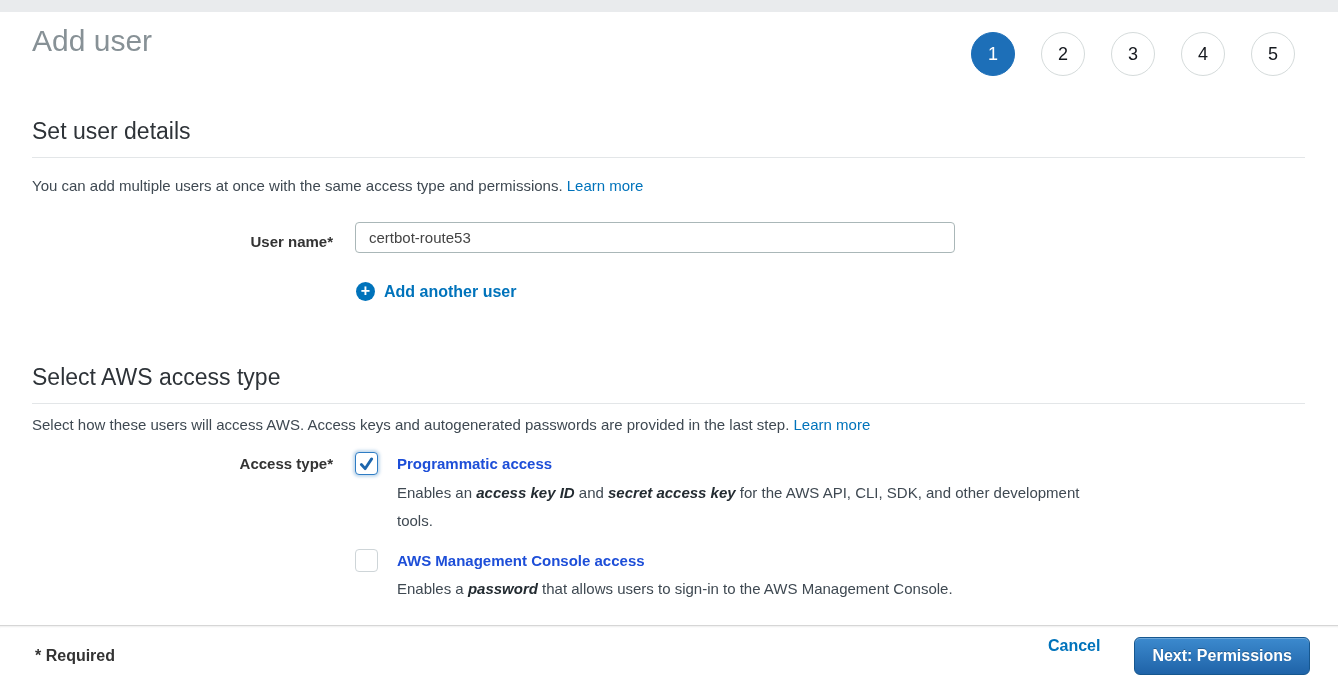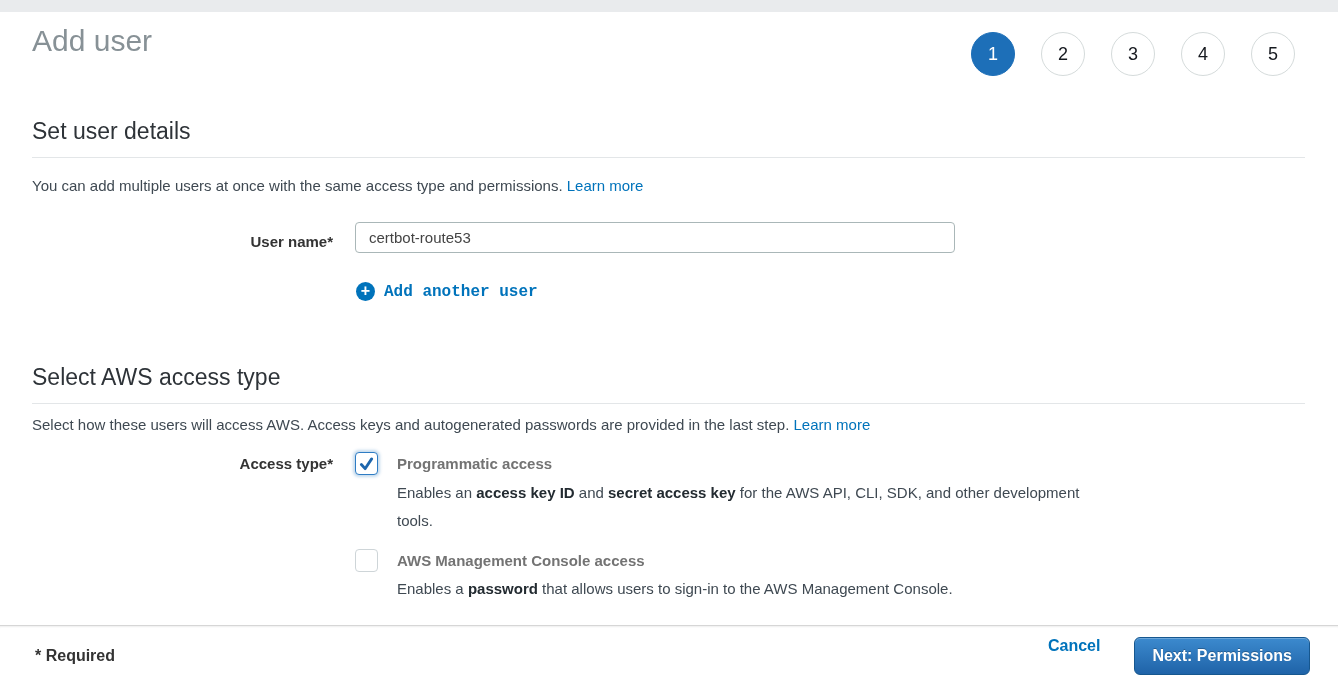--- a/index.html
+++ b/index.html
@@ -53,44 +53,44 @@
     position:absolute; left:356px; top:270px;
     display:flex; align-items:center; gap:9px; cursor:pointer;
   }
   .plus-icon {
     width:19px; height:19px; border-radius:50%;
     background:#0073bb; color:#fff;
     display:flex; align-items:center; justify-content:center;
     font-size:16px; font-weight:bold; line-height:1;
     padding-bottom:1px;
   }
-  .add-link { font-weight:bold; color:#0073bb; font-size:16px;font-family:Liberation Mono, monospace; }
+  .add-link { font-weight:bold; color:#0073bb; font-size:16px; }
 
   .checkbox {
     position:absolute; left:355px;
     width:23px; height:23px; border-radius:4px; background:#fff;
     display:flex; align-items:center; justify-content:center;
     cursor:pointer;
   }
   .checkbox.checked {
     border:1px solid #2e7cc4;
     box-shadow:0 0 3px 2px rgba(58,131,197,0.30);
   }
   .checkbox.unchecked { border:1px solid #ced5d8; }
   .checkbox svg { display:block; }
 
   .option-title {
     position:absolute; left:397px;
-    font-weight:bold; font-size:15px; color:#737373;
+    font-weight:bold; font-size:15px; color:#1d4ed8;
   }
   .option-desc {
     position:absolute; left:397px; width:700px;
     font-size:15px; color:#3f4952; line-height:28px;
   }
-  .option-desc b { color:#232b31; }
+  .option-desc b { color:#232b31;font-style:italic; }
 
   .footer {
     position:absolute; left:0; right:0; top:613px; bottom:5px;
     background:#fff; border-top:1px solid #d6d6d6;
     box-shadow: inset 0 2px 2px -1px rgba(0,0,0,0.07);
     display:flex; align-items:center;
   }
   .required-note { margin-left:35px; font-weight:bold; font-size:16px; color:#333;text-align:center; }
   .footer-actions { margin-left:auto; margin-right:28px; display:flex; align-items:flex-start; }
   .cancel-link { font-weight:bold; font-size:16px; margin-right:34px; }

